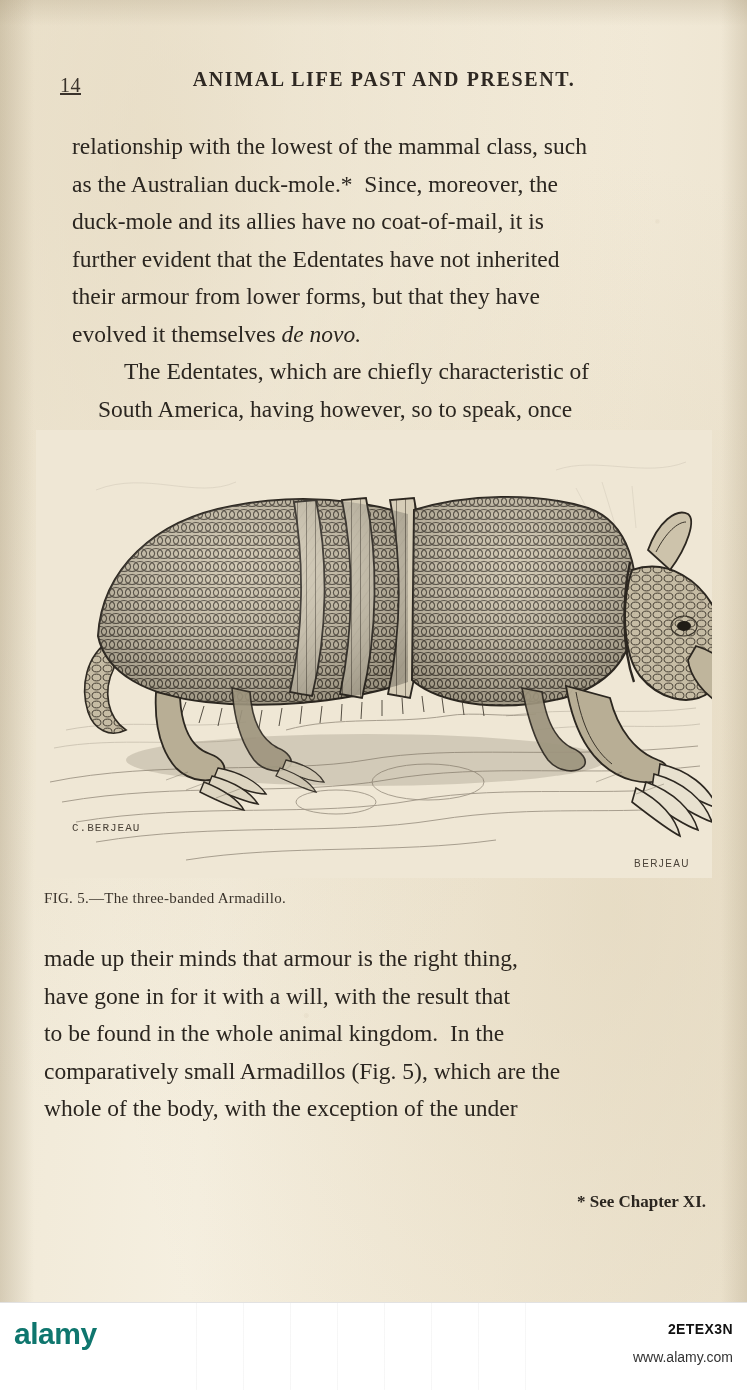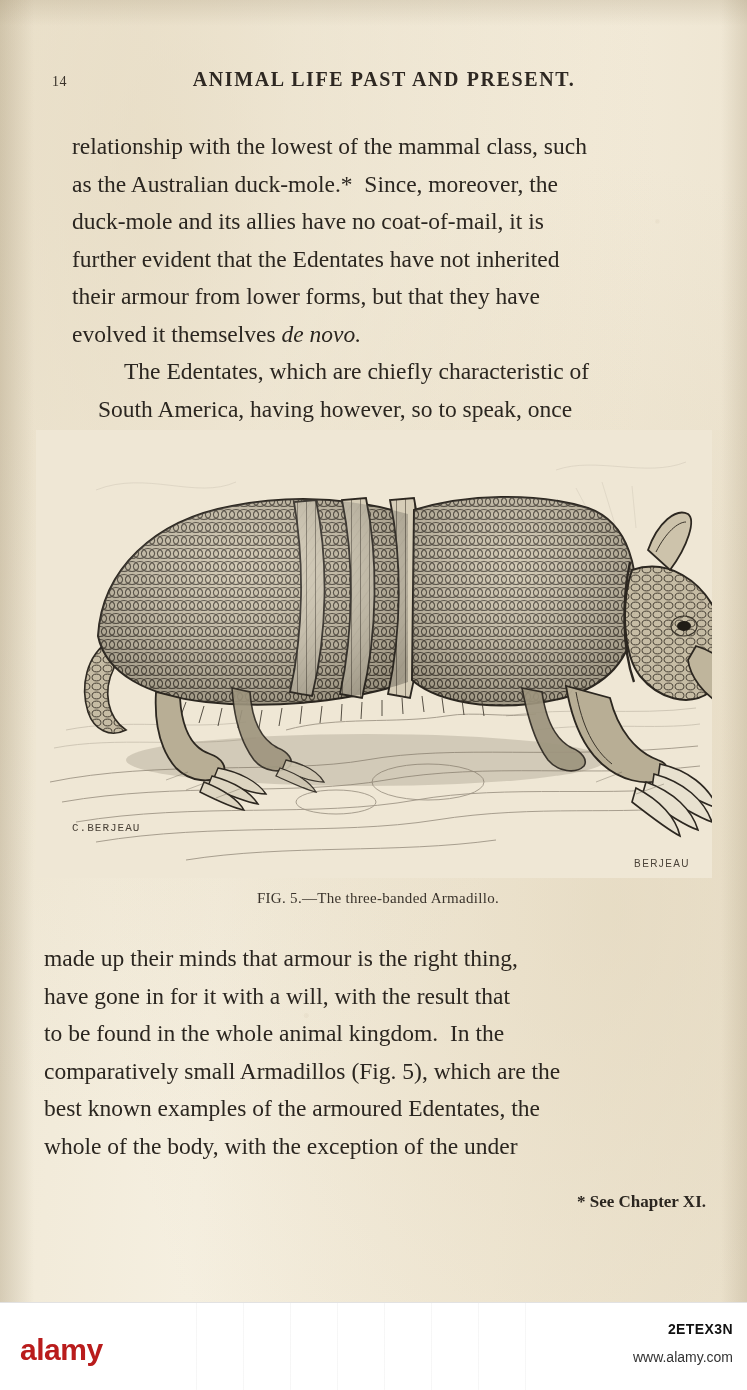--- a/index.html
+++ b/index.html
@@ -58,24 +58,25 @@
   
   .running-head {
     position: absolute;
     left: 44px;
     top: 68px;
     width: 660px;
     height: 30px;
   }
   .folio {
     position: absolute;
-    left: 8px; top: 6px;
-    font-size: 14px;
+    left: 16px; top: 6px;
+    font-size: 20px;
     letter-spacing: 0.5px;
     color: #3a332b;
+    text-decoration: underline;
   }
   .head-title {
     position: absolute;
     left: 0; right: 0;
     top: 0;
     text-align: center;
     font-size: 20px;
     font-weight: bold;
     letter-spacing: 1.6px;
     color: #2e2822;
@@ -119,21 +120,20 @@
   .engraving {
     position: absolute;
     left: 0; top: 0;
     width: 676px;
     height: 448px;
   }
   .fig-caption {
     position: absolute;
     left: 8px; right: 0;
     top: 460px;
-    text-align: center;
     font-size: 15px;
     letter-spacing: 0.3px;
     color: #3a332b;
   }
   .signature-left {
     position: absolute;
     left: 36px;
     top: 392px;
     font-size: 11px;
     letter-spacing: 1px;
@@ -167,28 +167,27 @@
     position: absolute;
     left: 0;
     top: 1302px;
     width: 747px;
     height: 88px;
     background: #ffffff;
     border-top: 1px solid #e2e2e2;
   }
   .alamy-logo {
     position: absolute;
-    left: 20px;
+    left: 14px;
     top: 14px;
     font-family: "Liberation Sans", sans-serif;
     font-size: 30px;
     font-weight: bold;
     letter-spacing: -0.5px;
-    color: #b91c1c;
-    margin-top: 16px;
+    color: #0f766e;
   }
   .alamy-ref {
     position: absolute;
     right: 14px;
     top: 18px;
     font-family: "Liberation Sans", sans-serif;
     font-size: 14px;
     font-weight: bold;
     letter-spacing: 0.4px;
     color: #111111;
@@ -407,23 +406,20 @@
       <span class="line justify">
         <span>have gone in for it with a will, with the result that</span>
       </span>
       <span class="line justify">
         <span>to be found in the whole animal kingdom.  In the</span>
       </span>
       <span class="line justify">
         <span>comparatively small Armadillos (Fig. 5), which are the</span>
       </span>
       <span class="line justify">
-        <span>best known examples of the armoured Edentates, the</span>
-      </span>
-      <span class="line justify">
         <span>whole of the body, with the exception of the under</span>
       </span>
     </p>
   </div>
 
   <div class="footnote">* See Chapter XI.</div>
 </div>
 
 <div class="watermark-bar">
   <div class="tile-strip"></div>

